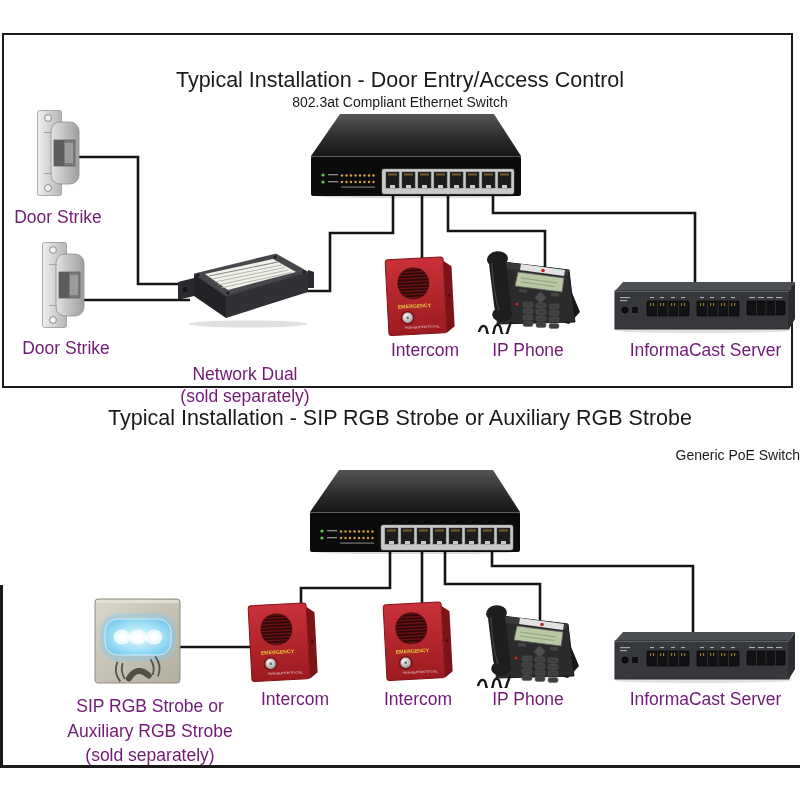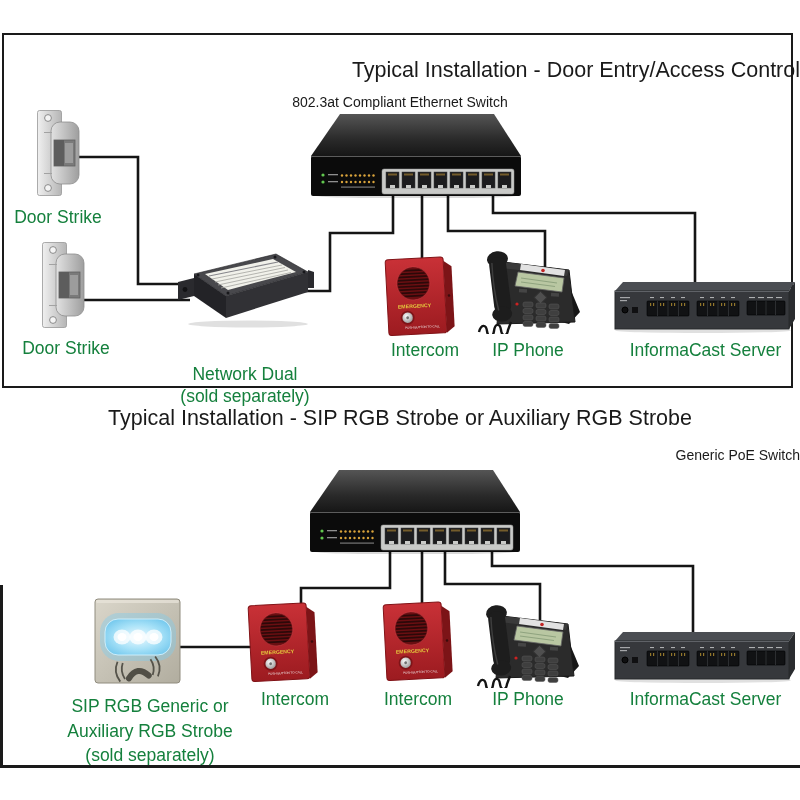--- a/index.html
+++ b/index.html
@@ -1,20 +1,20 @@
 <!DOCTYPE html>
 <html><head>
 <meta charset="utf-8">
 <style>
   html,body{margin:0;padding:0;background:#ffffff;}
   .stage{position:relative;width:800px;height:800px;background:#ffffff;overflow:hidden;
          font-family:"Liberation Sans", sans-serif;color:#1a1a1a;}
   .wires{position:absolute;left:0;top:0;z-index:1;}
   .device{position:absolute;z-index:2;}
-  .lbl{position:absolute;z-index:3;text-align:center;font-size:17.5px;line-height:22px;color:#15803d;}
+  .lbl{position:absolute;z-index:3;text-align:center;font-size:17.5px;line-height:22px;color:#701a75;}
   .title{position:absolute;left:0;right:0;text-align:center;font-size:21.5px;z-index:3;}
   .caption{position:absolute;left:0;right:0;text-align:center;font-size:14px;z-index:3;}
   .panel-top{position:absolute;left:2px;top:33px;width:787px;height:351px;
              border:2.5px solid #1a1a1a;z-index:0;}
   .b-left{position:absolute;left:0;top:585px;width:3px;height:183px;background:#1a1a1a;z-index:0;}
   .b-bottom{position:absolute;left:0;top:765px;width:800px;height:3px;background:#1a1a1a;z-index:0;}
   svg{display:block;}
 </style>
 </head>
 <body>
@@ -307,21 +307,21 @@
       <path d="M448,190 V231 H545 V270"></path>
       <path d="M493,190 V213 H695 V291"></path>
       <path d="M390,546 V588 H301 V612"></path>
       <path d="M422,546 V610"></path>
       <path d="M445,546 V584 H540 V620"></path>
       <path d="M492,546 V566 H693 V641"></path>
       <path d="M170,647 H255"></path>
     </g>
   </svg>
 
-  <div class="title" style="top:58px;text-align:right;">Typical Installation - Door Entry/Access Control</div>
+  <div class="title" style="top:68px;">Typical Installation - Door Entry/Access Control</div>
   <div class="caption" style="top:94px;">802.3at Compliant Ethernet Switch</div>
 
   <div class="device" style="left:37px;top:110px;">
     <svg width="46" height="86">
         <use href="#sym-strike"></use>
       </svg>
     </div>
   <div class="device" style="left:42px;top:242px;">
     <svg width="46" height="86">
         <use href="#sym-strike"></use>
@@ -391,21 +391,21 @@
         <use href="#sym-phone"></use>
       </svg>
     </div>
   <div class="device" style="left:613px;top:631px;">
     <svg width="182" height="52">
         <use href="#sym-server"></use>
       </svg>
     </div>
 
   <div class="lbl" style="left:55px;top:694px;width:190px;line-height:24.5px;">
-    <div>SIP RGB Generic or</div>
+    <div>SIP RGB Strobe or</div>
     <div>Auxiliary RGB Strobe</div>
     <div>(sold separately)</div>
   </div>
   <div class="lbl" style="left:245px;top:688px;width:100px;">Intercom</div>
   <div class="lbl" style="left:368px;top:688px;width:100px;">Intercom</div>
   <div class="lbl" style="left:478px;top:688px;width:100px;">IP Phone</div>
   <div class="lbl" style="left:618px;top:688px;width:175px;">InformaCast Server</div>
 
 </div>
 

